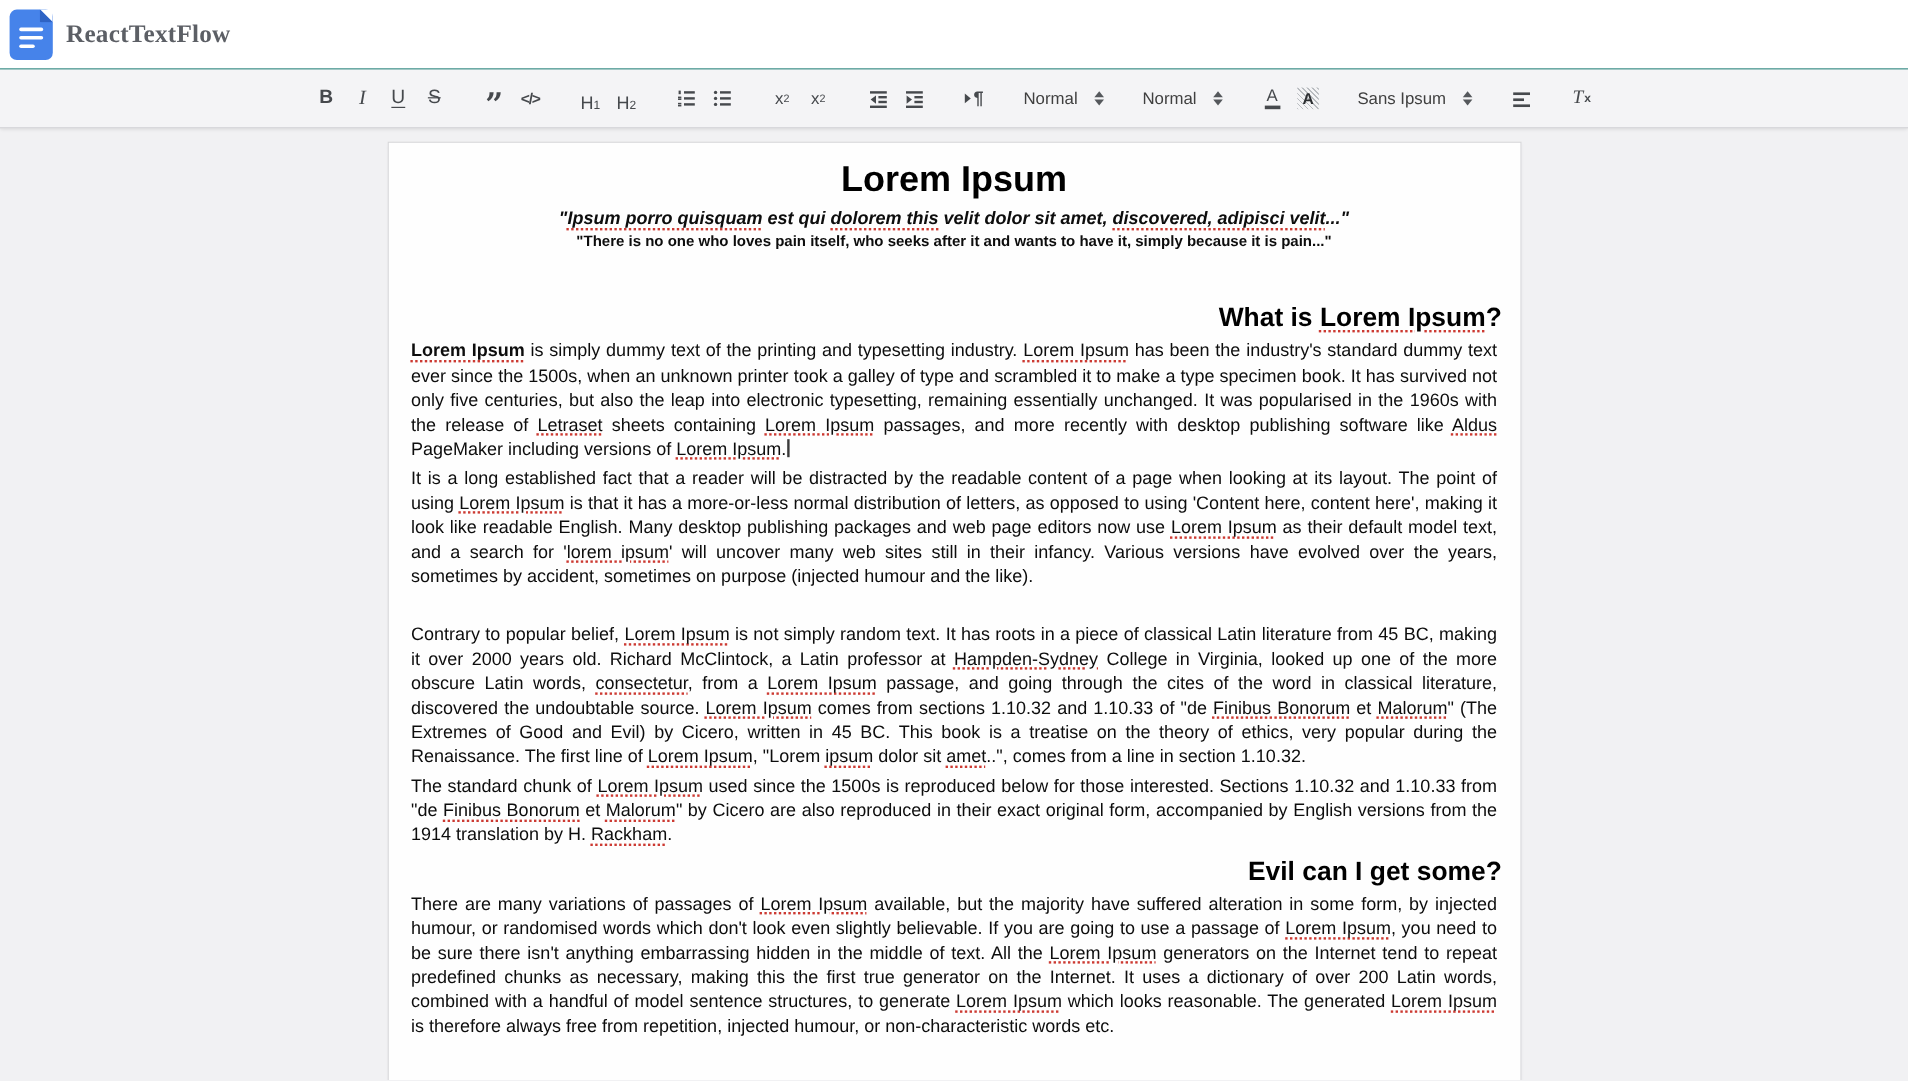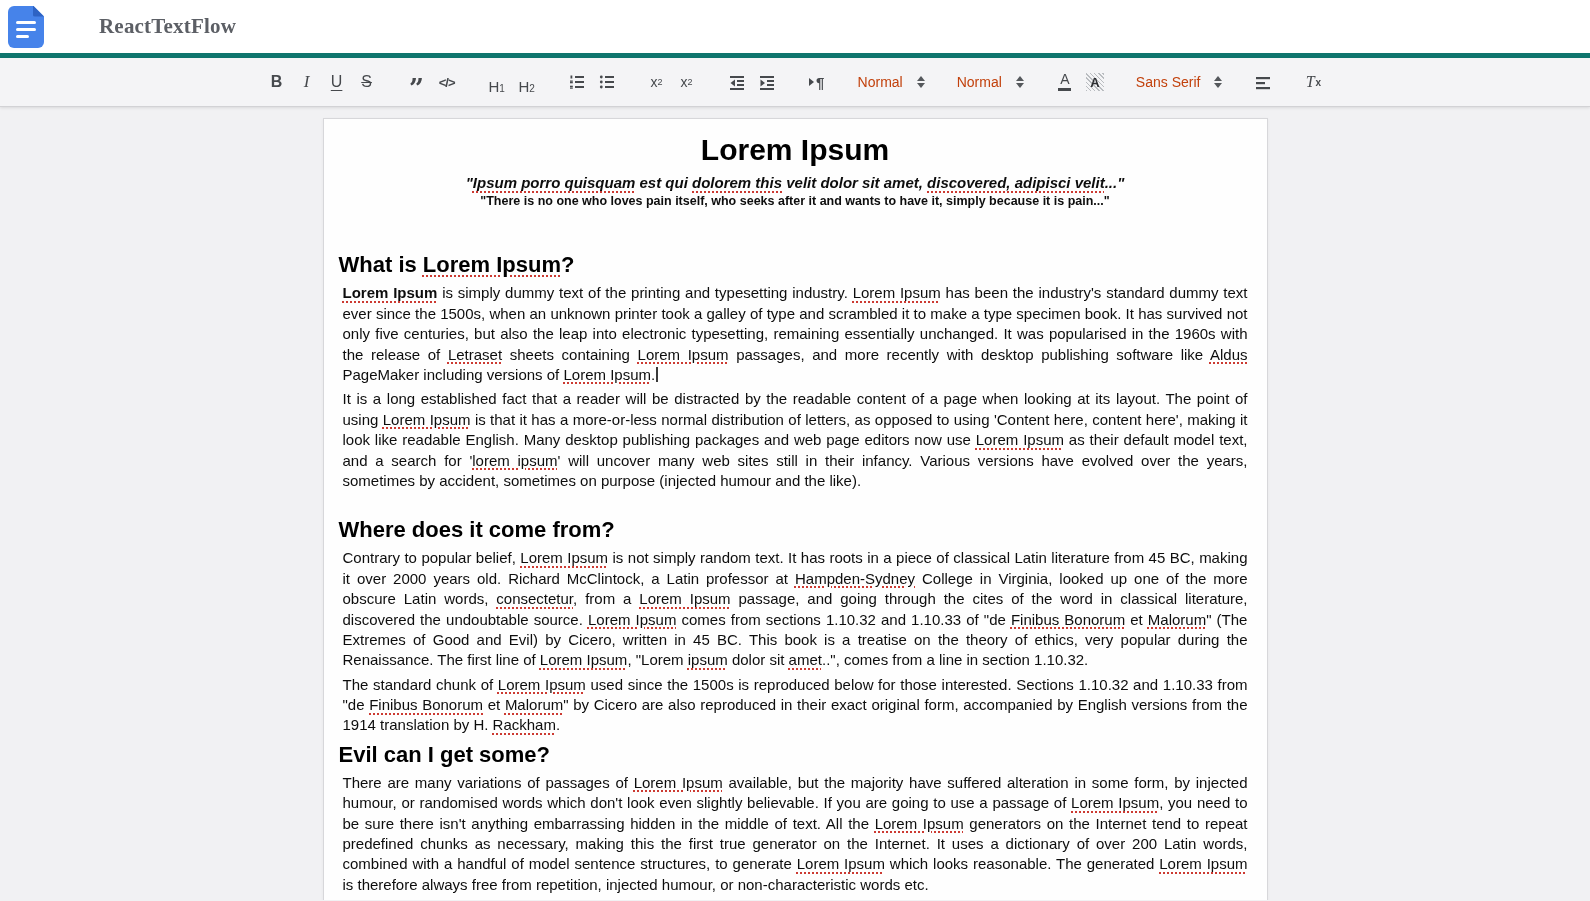--- a/index.html
+++ b/index.html
@@ -6,22 +6,22 @@
   html,body { margin:0; padding:0; }
   body {
     width:1590px; height:901px; overflow:hidden;
     background:#f1f1f3;
     font-family:"Liberation Sans", sans-serif;
     color:#1a1a1a;
   }
 
   
   .header {
-    height:58px; background:#ffffff; border-bottom:5px solid #0f766e;
-    display:flex; align-items:center; padding-left:8px;gap:44px;
+    height:58px; background:#ffffff; border-bottom:1px solid #0f766e;
+    display:flex; align-items:center; padding-left:8px;
   }
   .logo { position:relative; width:36px; height:42px; margin-right:11px; flex:0 0 auto; }
   .logo-body { position:absolute; inset:0; background:#4683ea; border-radius:6px; }
   .logo-cut  { position:absolute; top:0; right:0; width:11px; height:11px;
                background:#ffffff; clip-path:polygon(0 0,100% 0,100% 100%); }
   .logo-fold { position:absolute; top:0; right:0; width:11px; height:11px;
                background:#2e63c4; clip-path:polygon(0 0,100% 100%,0 100%); border-bottom-left-radius:2px; }
   .logo-line { position:absolute; left:8px; height:3px; background:#ffffff; border-radius:2px; }
   .l1 { top:15px; width:20px; } .l2 { top:22px; width:20px; } .l3 { top:29px; width:13px; }
   .app-title {
@@ -51,21 +51,21 @@
   .glyph-code { font-size:13px; font-weight:bold; letter-spacing:-1px; }
   .glyph-h { font-size:15px; display:flex; align-items:flex-end; }
   .glyph-h .hsub { font-size:10px; line-height:10px; margin-bottom:1px; }
   .glyph-x { font-size:14px; }
   .glyph-x sub, .glyph-x sup { font-size:9px; }
   .glyph-pilcrow { font-size:15px; font-weight:bold; }
   .dir-tri { width:0; height:0; border-top:4px solid transparent; border-bottom:4px solid transparent;
              border-left:5px solid #46494d; margin-right:2px; }
   .tb-picker {
     display:flex; align-items:center; height:26px; padding:0 6px;
-    color:#c2410c; font-size:14px; cursor:pointer; user-select:none;
+    color:#404040; font-size:14px; cursor:pointer; user-select:none;
   }
   .picker-label { margin-right:14px; }
   .picker-arrows { display:flex; flex-direction:column; align-items:center; }
   .arr-up { width:0; height:0; border-left:4px solid transparent; border-right:4px solid transparent;
             border-bottom:5px solid #55585c; margin-bottom:2px; }
   .arr-down { width:0; height:0; border-left:4px solid transparent; border-right:4px solid transparent;
               border-top:5px solid #55585c; }
   .color-icon { display:flex; flex-direction:column; align-items:center; }
   .color-icon .a { font-size:14px; line-height:13px; font-weight:500; }
   .color-bar { width:13px; height:3px; background:#46494d; margin-top:2px; }
@@ -81,21 +81,21 @@
   .main { height:793px; overflow:hidden; display:flex; justify-content:flex-start; }
   .page {
     width:945px; margin:11px auto 0;
     background:#fefefe; border:1px solid #d7d7da;
     box-shadow:0 1px 3px rgba(0,0,0,.05);
     padding:13px 15px 30px;
     min-height:900px;
   }
   .editor { font-size:15px; line-height:1.36; color:#0d0d0d; word-spacing:normal; }
   .doc-h1 { font-size:30px; line-height:1.2; font-weight:bold; text-align:center; margin:0 0 5px; color:#000; }
-  .doc-h2 { font-size:22px; line-height:1.32; font-weight:bold; text-align:left; margin:0; color:#000; }
+  .doc-h2 { font-size:22px; line-height:1.32; font-weight:bold; text-align:right; margin:0; color:#000; }
   .quote1 { text-align:center; font-weight:bold; font-style:italic; font-size:15px; margin:0; }
   .quote2 { text-align:center; font-weight:bold; font-size:12.5px; margin:0; }
   .doc-p  { text-align:justify; margin:4px; }
   .doc-empty { margin:0; min-height:20px; }
   .seg-b { font-weight:bold; }
   .seg-sp {
     text-decoration-line:underline; text-decoration-style:dotted;
     text-decoration-color:#cc3a32; text-decoration-thickness:1.5px;
     text-underline-offset:2.5px;
   }
@@ -235,21 +235,21 @@
     </div>
     <div class="tb-btn">
       <span class="bg-icon">
           <span class="a">A</span>
         </span>
     </div>
   </div>
 
   <div class="tb-group">
     <div class="tb-picker">
-      <span class="picker-label">Sans Serif</span>
+      <span class="picker-label">Sans Ipsum</span>
       <span class="picker-arrows">
           <span class="arr-up"></span>
           <span class="arr-down"></span>
         </span>
     </div>
   </div>
 
   <div class="tb-group">
     <div class="tb-btn">
       <svg width="18" height="18" viewBox="0 0 18 18">
@@ -274,20 +274,19 @@
     <div class="editor">
         <h1 class="doc-h1"><span>Lorem Ipsum</span></h1>
         <p class="quote1"><span>"</span><span class="seg-sp">Ipsum porro quisquam</span><span> est qui </span><span class="seg-sp">dolorem this</span><span> velit dolor sit amet, </span><span class="seg-sp">discovered, adipisci velit</span><span>..."</span></p>
         <p class="quote2"><span>"There is no one who loves pain itself, who seeks after it and wants to have it, simply because it is pain..."</span></p>
         <p class="doc-empty"></p>
         <p class="doc-empty"></p>
         <h2 class="doc-h2"><span>What is </span><span class="seg-sp">Lorem Ipsum</span><span>?</span></h2>
         <p class="doc-p"><span class="seg-b seg-sp">Lorem Ipsum</span><span> is simply dummy text of the printing and typesetting industry. </span><span class="seg-sp">Lorem Ipsum</span><span> has been the industry's standard dummy text ever since the 1500s, when an unknown printer took a galley of type and scrambled it to make a type specimen book. It has survived not only five centuries, but also the leap into electronic typesetting, remaining essentially unchanged. It was popularised in the 1960s with the release of </span><span class="seg-sp">Letraset</span><span> sheets containing </span><span class="seg-sp">Lorem Ipsum</span><span> passages, and more recently with desktop publishing software like </span><span class="seg-sp">Aldus</span><span> PageMaker including versions of </span><span class="seg-sp">Lorem Ipsum</span><span>.</span><span class="caret"></span></p>
         <p class="doc-p"><span>It is a long established fact that a reader will be distracted by the readable content of a page when looking at its layout. The point of using </span><span class="seg-sp">Lorem Ipsum</span><span> is that it has a more-or-less normal distribution of letters, as opposed to using 'Content here, content here', making it look like readable English. Many desktop publishing packages and web page editors now use </span><span class="seg-sp">Lorem Ipsum</span><span> as their default model text, and a search for '</span><span class="seg-sp">lorem ipsum</span><span>' will uncover many web sites still in their infancy. Various versions have evolved over the years, sometimes by accident, sometimes on purpose (injected humour and the like).</span></p>
         <p class="doc-empty"></p>
-        <h2 class="doc-h2"><span>Where does it come from?</span></h2>
         <p class="doc-p"><span>Contrary to popular belief, </span><span class="seg-sp">Lorem Ipsum</span><span> is not simply random text. It has roots in a piece of classical Latin literature from 45 BC, making it over 2000 years old. Richard McClintock, a Latin professor at </span><span class="seg-sp">Hampden-Sydney</span><span> College in Virginia, looked up one of the more obscure Latin words, </span><span class="seg-sp">consectetur</span><span>, from a </span><span class="seg-sp">Lorem Ipsum</span><span> passage, and going through the cites of the word in classical literature, discovered the undoubtable source. </span><span class="seg-sp">Lorem Ipsum</span><span> comes from sections 1.10.32 and 1.10.33 of "de </span><span class="seg-sp">Finibus Bonorum</span><span> et </span><span class="seg-sp">Malorum</span><span>" (The Extremes of Good and Evil) by Cicero, written in 45 BC. This book is a treatise on the theory of ethics, very popular during the Renaissance. The first line of </span><span class="seg-sp">Lorem Ipsum</span><span>, "Lorem </span><span class="seg-sp">ipsum</span><span> dolor sit </span><span class="seg-sp">amet</span><span>..", comes from a line in section 1.10.32.</span></p>
         <p class="doc-p"><span>The standard chunk of </span><span class="seg-sp">Lorem Ipsum</span><span> used since the 1500s is reproduced below for those interested. Sections 1.10.32 and 1.10.33 from "de </span><span class="seg-sp">Finibus Bonorum</span><span> et </span><span class="seg-sp">Malorum</span><span>" by Cicero are also reproduced in their exact original form, accompanied by English versions from the 1914 translation by H. </span><span class="seg-sp">Rackham</span><span>.</span></p>
         <h2 class="doc-h2"><span>Evil can I get some?</span></h2>
         <p class="doc-p"><span>There are many variations of passages of </span><span class="seg-sp">Lorem Ipsum</span><span> available, but the majority have suffered alteration in some form, by injected humour, or randomised words which don't look even slightly believable. If you are going to use a passage of </span><span class="seg-sp">Lorem Ipsum</span><span>, you need to be sure there isn't anything embarrassing hidden in the middle of text. All the </span><span class="seg-sp">Lorem Ipsum</span><span> generators on the Internet tend to repeat predefined chunks as necessary, making this the first true generator on the Internet. It uses a dictionary of over 200 Latin words, combined with a handful of model sentence structures, to generate </span><span class="seg-sp">Lorem Ipsum</span><span> which looks reasonable. The generated </span><span class="seg-sp">Lorem Ipsum</span><span> is therefore always free from repetition, injected humour, or non-characteristic words etc.</span></p>
       </div>
   </div>
 </div>
 
 </body></html>

